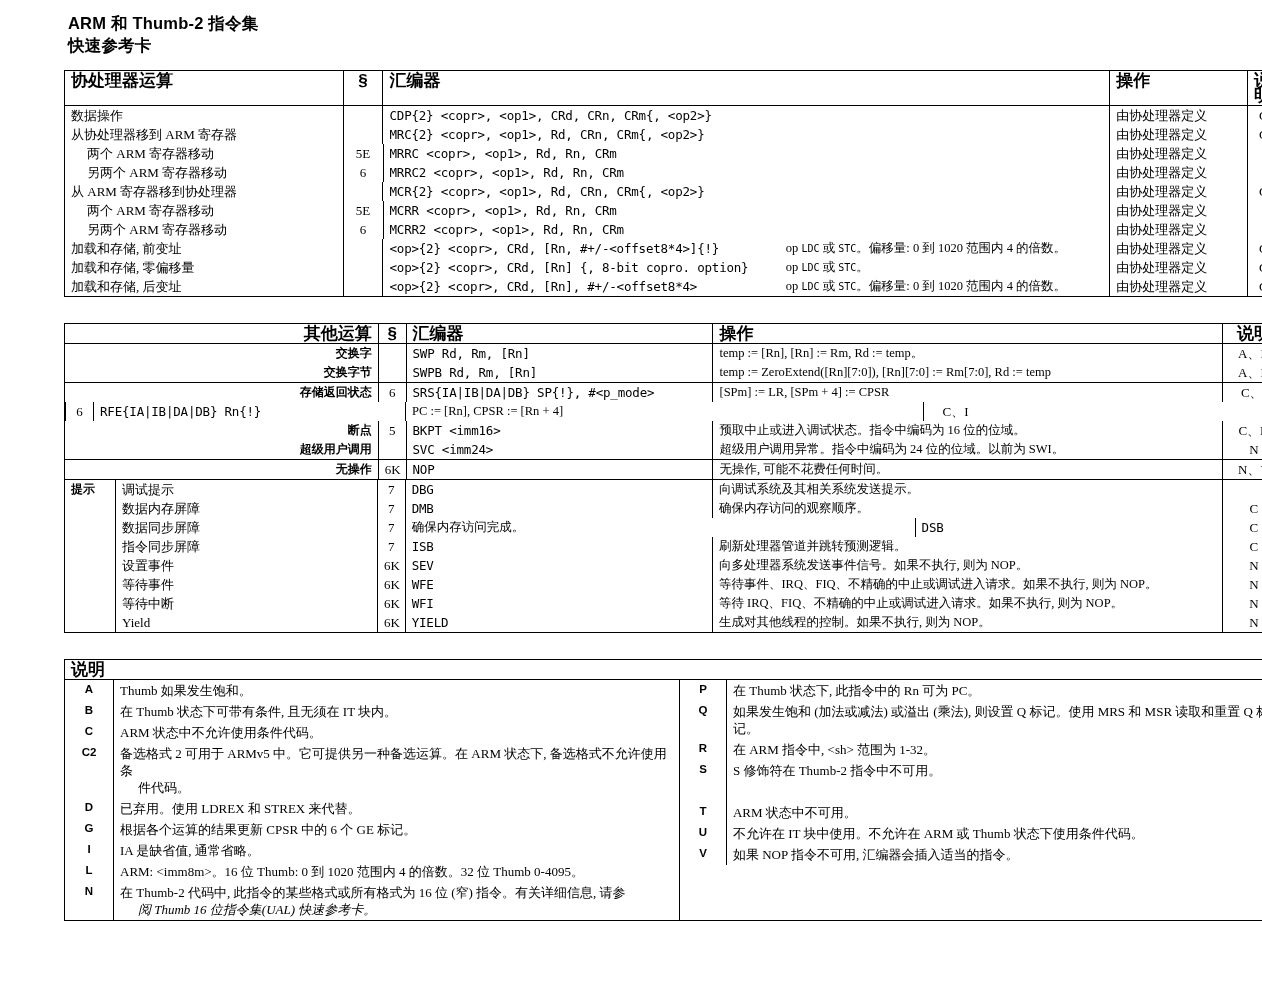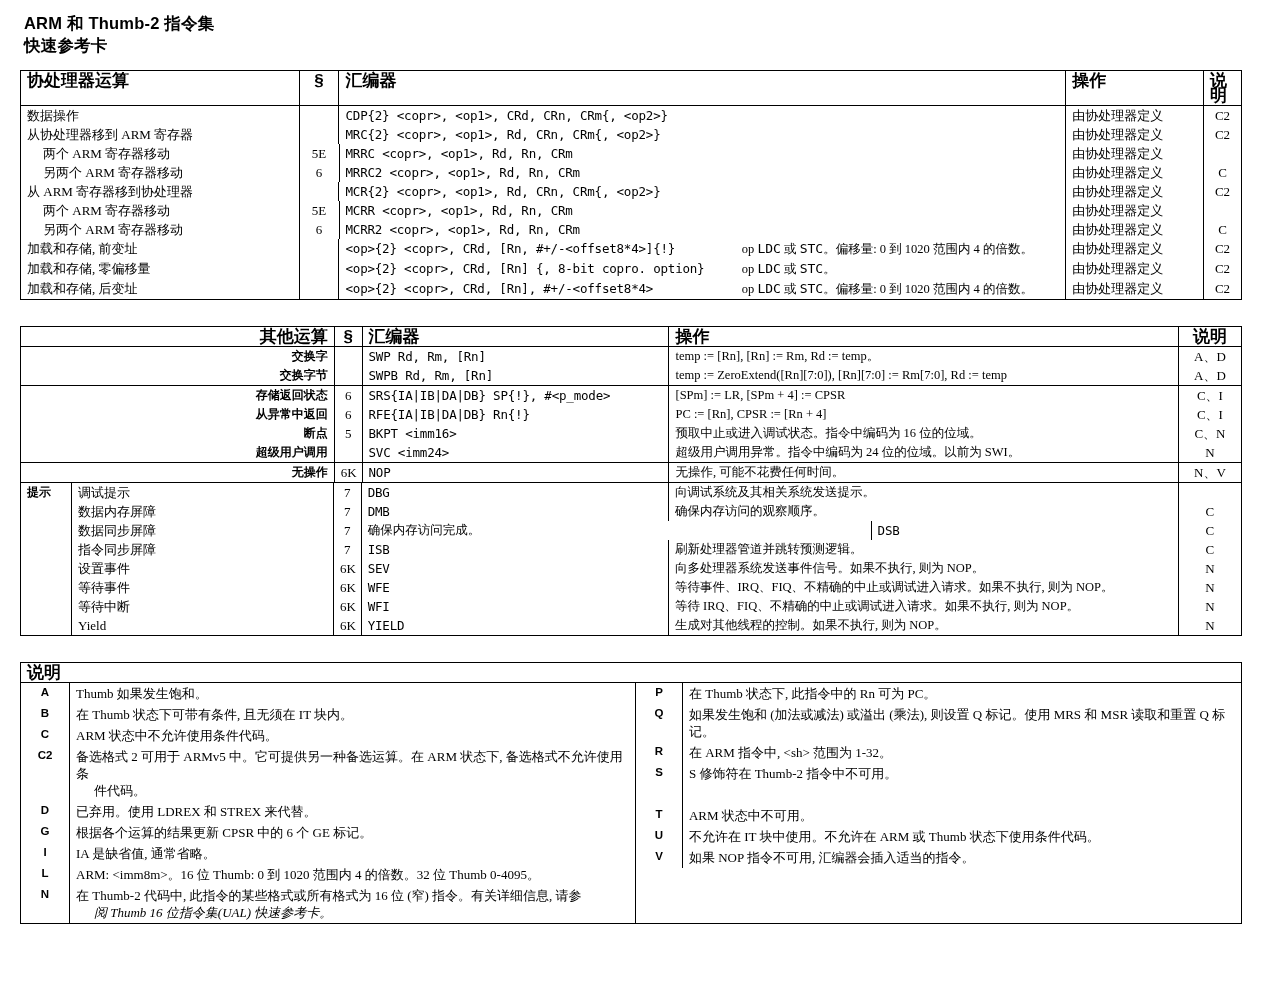--- a/index.html
+++ b/index.html
@@ -7,21 +7,21 @@
     margin: 0; padding: 0;
     background: #ffffff;
   }
   body {
     width: 1262px; height: 1000px;
     font-family: "Liberation Serif", "DejaVu Serif", serif;
     color: #000000;
     position: relative;
     overflow: hidden;
   }
-  .page { padding: 10px 20px 0 20px; }
+  .page { padding: 10px 20px 0 20px; margin-left: 44px; }
 
   
   .title-block { margin: 2px 0 14px 4px; }
   .title-line {
     font-family: "Liberation Sans", "DejaVu Sans", sans-serif;
     font-weight: bold;
     font-size: 16.5px;
     line-height: 22px;
     letter-spacing: 0.2px;
   }
@@ -95,21 +95,21 @@
 
   .gap { height: 26px; }
 
   .ind1 { padding-left: 22px; }
   .opfont {
     font-family: "Liberation Serif", "DejaVu Serif", serif;
     font-size: 12.5px;
   }
   .op-mono {
     font-family: "DejaVu Sans Mono","Liberation Mono", monospace;
-    font-size: 13px;
+    font-size: 10px;
   }
 </style>
 </head>
 <body>
 
 <div class="page">
 
   <div class="title-block">
     <div class="title-line">ARM 和 Thumb-2 指令集</div>
     <div class="title-line">快速参考卡</div>
@@ -234,21 +234,20 @@
           <div class="c c5 zh ctr bl">A、D</div>
         </div>
         <div class="r">
           <div class="c c1full zh" style="font-family: &quot;Liberation Sans&quot;, &quot;DejaVu Sans&quot;, sans-serif; font-weight: bold; font-size: 12px;">存储返回状态</div>
           <div class="c c2 zh ctr bl">6</div>
           <div class="c c3 mono bl">SRS{IA|IB|DA|DB} SP{!}, #&lt;p_mode&gt;</div>
           <div class="c c4 opfont bl">[SPm] := LR, [SPm + 4] := CPSR</div>
           <div class="c c5 zh ctr bl">C、I</div>
         </div>
         <div class="r">
-          <div class="c c1full zh" style="font-family: &quot;Liberation Sans&quot;, &quot;DejaVu Sans&quot;, sans-serif; font-weight: bold; font-size: 12px;">从异常中返回</div>
           <div class="c c2 zh ctr bl">6</div>
           <div class="c c3 mono bl">RFE{IA|IB|DA|DB} Rn{!}</div>
           <div class="c c4 opfont bl">PC := [Rn], CPSR := [Rn + 4]</div>
           <div class="c c5 zh ctr bl">C、I</div>
         </div>
         <div class="r">
           <div class="c c1full zh" style="font-family: &quot;Liberation Sans&quot;, &quot;DejaVu Sans&quot;, sans-serif; font-weight: bold; font-size: 12px;">断点</div>
           <div class="c c2 zh ctr bl">5</div>
           <div class="c c3 mono bl">BKPT &lt;imm16&gt;</div>
           <div class="c c4 opfont bl">预取中止或进入调试状态。指令中编码为 16 位的位域。</div>

